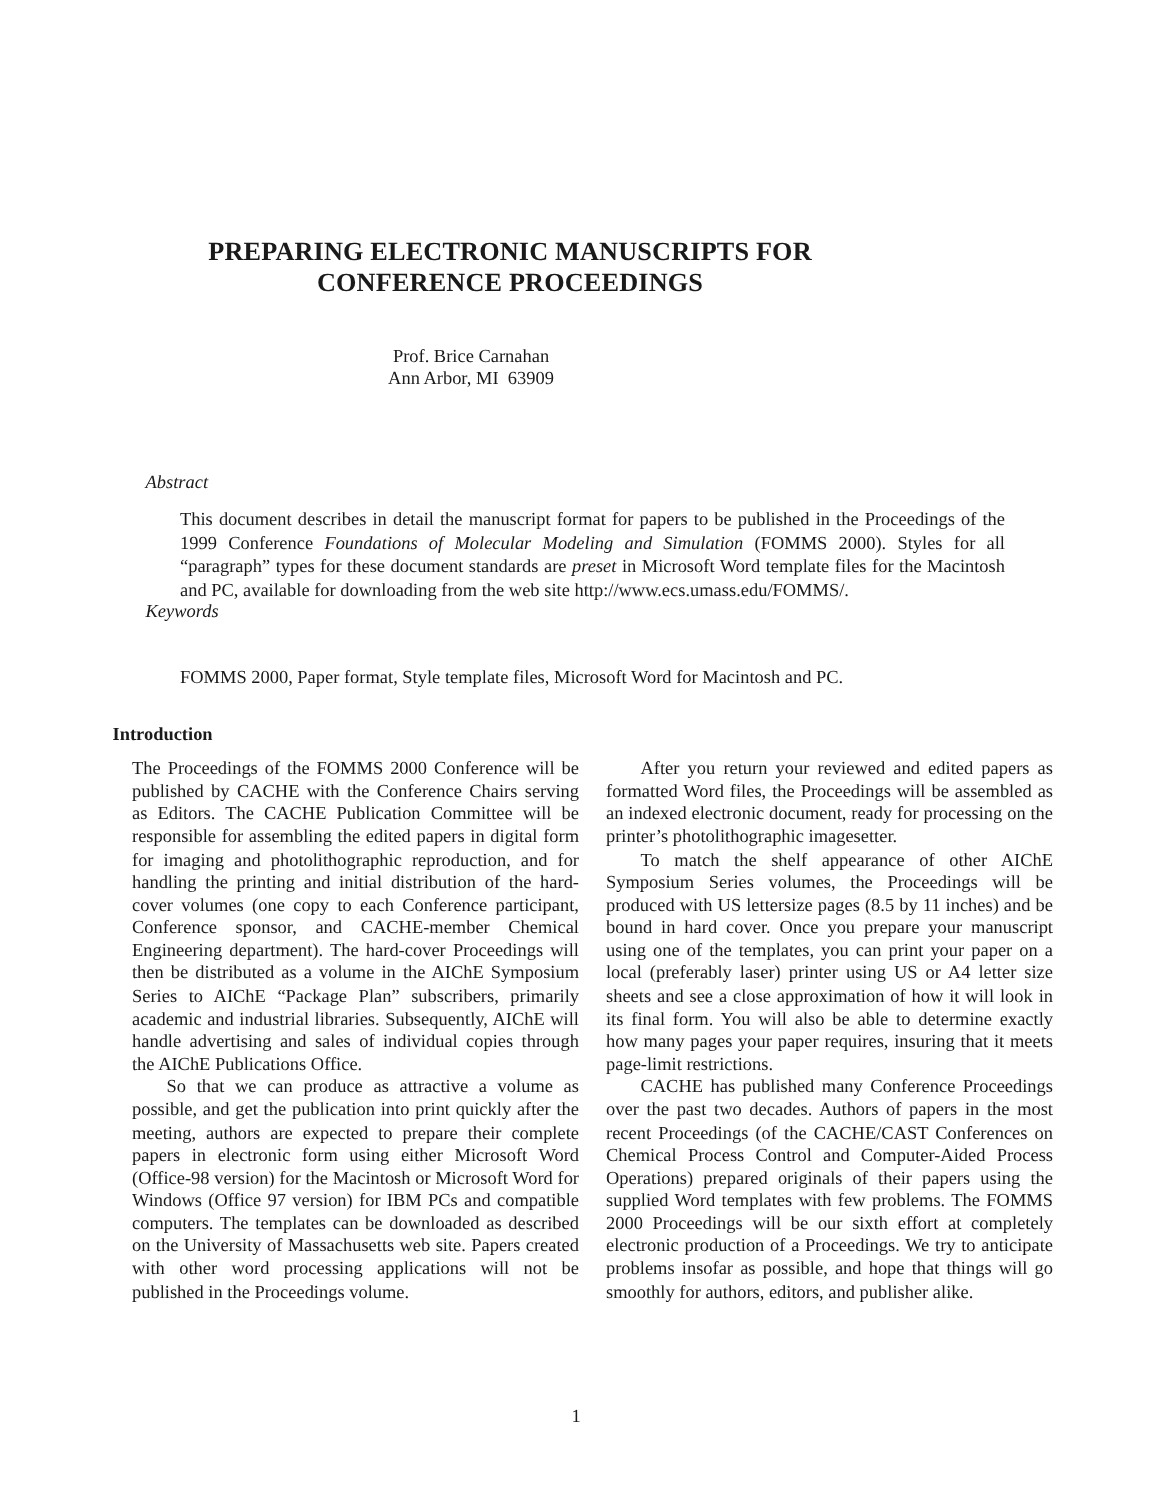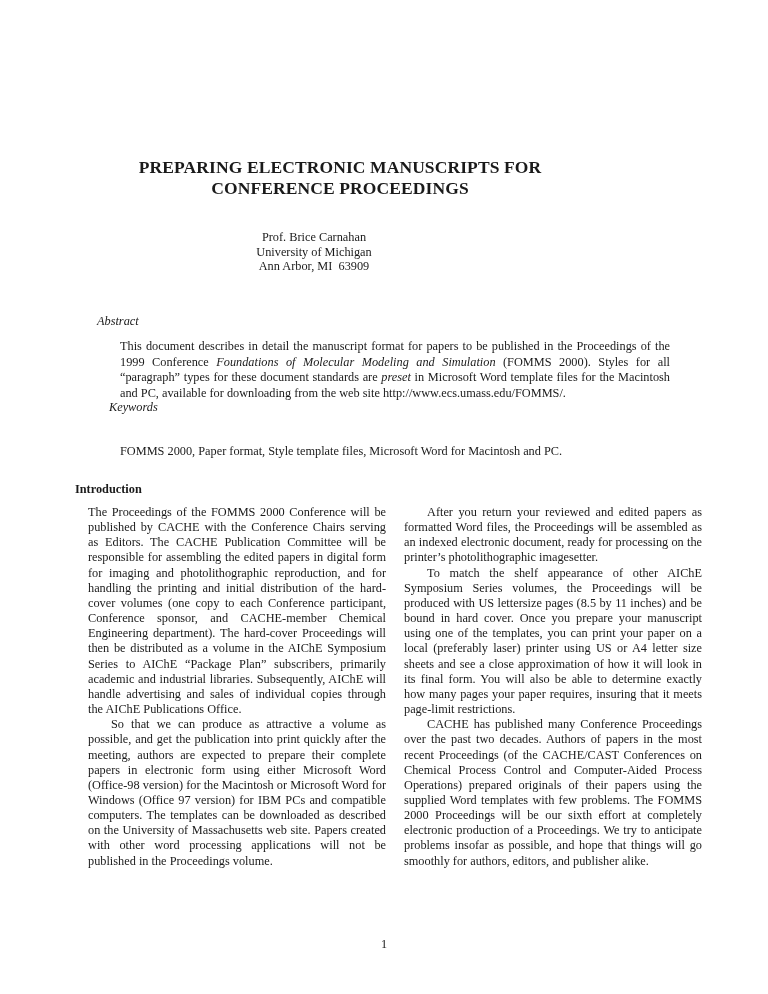--- a/index.html
+++ b/index.html
@@ -15,21 +15,21 @@
   }
   .author-block {
     position: absolute; left: 0; width: 628px; top: 230px;
     text-align: center; font-size: 12.3px; line-height: 14.5px;
   }
   .author-block div { white-space: pre; }
   .section-label {
     position: absolute; left: 97px; font-style: italic; font-size: 12.3px;
   }
   .abstract-label { top: 314px; }
-  .keywords-label { top: 400px; margin-left: 12px; }
+  .keywords-label { top: 400px; }
   .indented {
     position: absolute; left: 120px; width: 550px;
     font-size: 12.3px; line-height: 15.5px; text-align: justify;
   }
   .abstract-text { top: 339px; }
   .keywords-text { top: 444px; }
   .heading {
     position: absolute; left: 75px; top: 482px;
     font-weight: bold; font-size: 12.3px;
   }
@@ -50,21 +50,20 @@
 </head>
 <body>
 
 <div class="title">
   <div>PREPARING ELECTRONIC MANUSCRIPTS FOR</div>
   <div>CONFERENCE PROCEEDINGS</div>
 </div>
 
 <div class="author-block">
   <div>Prof. Brice Carnahan</div>
-  <div>University of Michigan</div>
   <div>Ann Arbor, MI  63909</div>
 </div>
 
 <div class="section-label abstract-label">Abstract</div>
 <div class="indented abstract-text"><span>This document describes in detail the manuscript format for papers to be published in the Proceedings of the 1999 Conference </span><i>Foundations of Molecular Modeling and Simulation</i><span> (FOMMS 2000).  Styles for all “paragraph” types for these document standards are </span><i>preset</i><span> in Microsoft Word template files for the Macintosh and PC, available for downloading from the web site http://www.ecs.umass.edu/FOMMS/.</span></div>
 
 <div class="section-label keywords-label">Keywords</div>
 <div class="indented keywords-text">FOMMS 2000, Paper format, Style template files, Microsoft Word for Macintosh and PC.</div>
 
 <div class="heading">Introduction</div>

